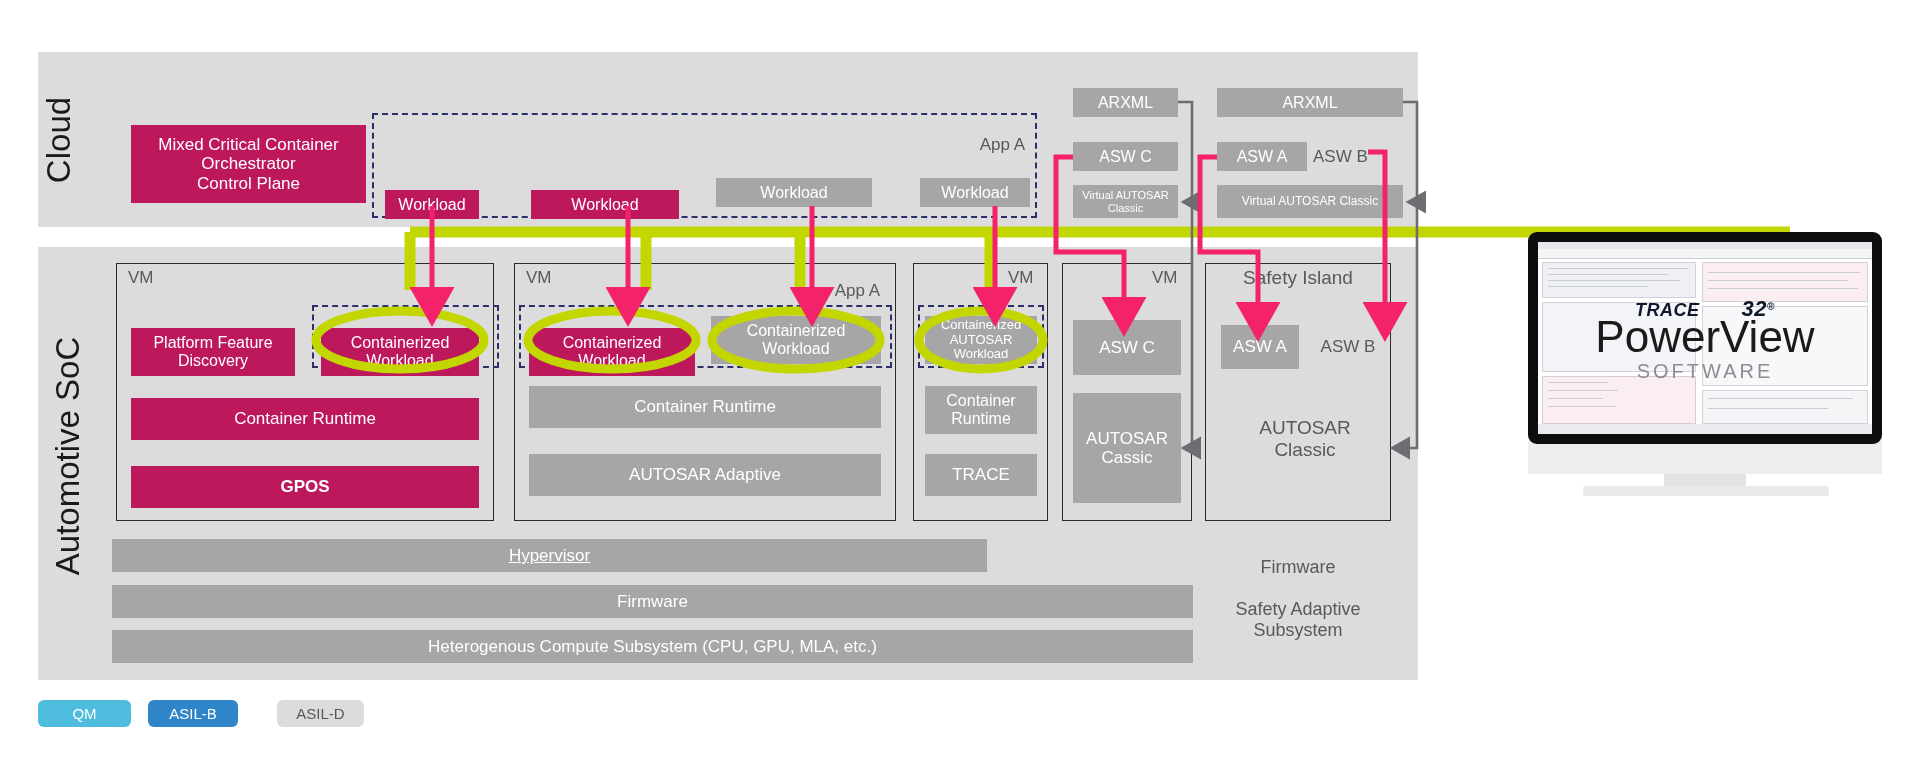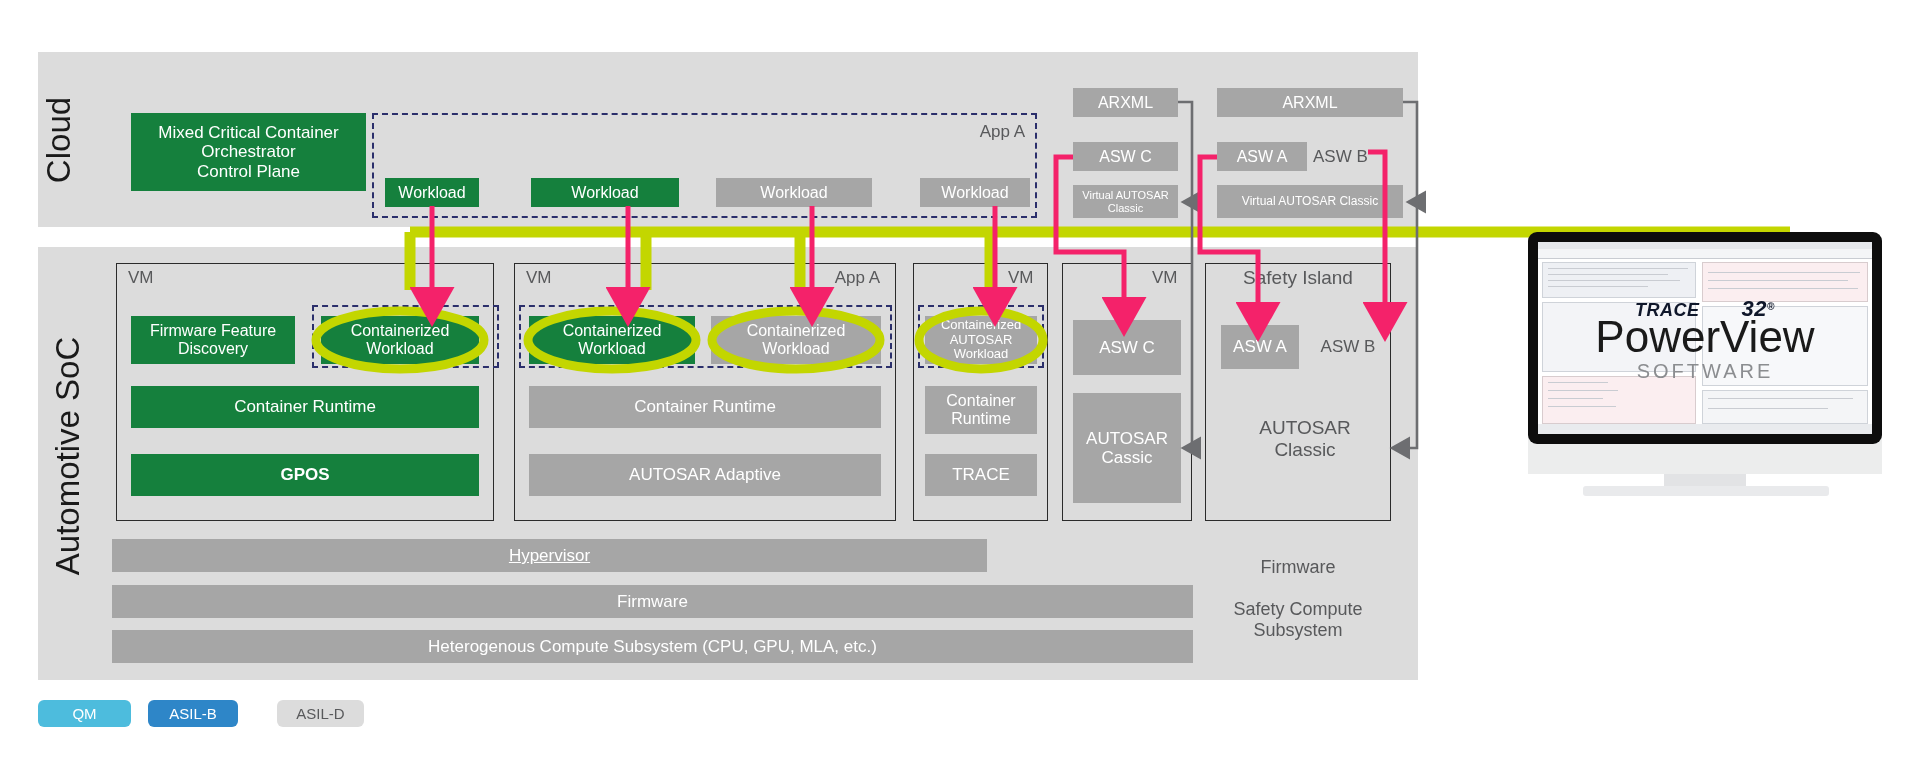--- a/index.html
+++ b/index.html
@@ -29,21 +29,21 @@
   .box {
     position: absolute;
     display: flex;
     align-items: center;
     justify-content: center;
     text-align: center;
     color: #ffffff;
     line-height: 1.12;
     padding: 1px 3px;
   }
-  .qm   { background: #15803d; }
+  .qm   { background: #be185d; margin-top: 12px; }
   .asild{ background: #a6a6a6; }
 
   
   .plain {
     position: absolute;
     color: #58595b;
     display: flex;
     align-items: center;
     justify-content: center;
     text-align: center;
@@ -64,20 +64,21 @@
   }
   .dashed {
     position: absolute;
     border: 2px dashed #2b2f6b;
     background: transparent;
   }
   .dashed-title {
     position: absolute;
     color: #58595b;
     font-size: 17px;
+    margin-top: 13px;
   }
 
   
   #wires { position: absolute; left: 0; top: 0; width: 1920px; height: 781px; pointer-events: none; }
 
   
   .legend-chip {
     position: absolute;
     display: flex; align-items: center; justify-content: center;
     color: #ffffff;
@@ -178,21 +179,21 @@
 
   <div class="box asild" style="left:1073px; top:185px; width:105px; height:33px; font-size:11px; white-space:pre-line;">Virtual AUTOSAR
 Classic</div>
   <div class="box asild" style="left:1217px; top:185px; width:186px; height:33px; font-size:12px; white-space:pre-line;">Virtual AUTOSAR Classic</div>
 
   <div class="vm" style="left:116px; top:263px; width:378px; height:258px;"></div>
   <div class="vm-title" style="left:128px; top:268px;">VM</div>
 
   <div class="dashed" style="left:312px; top:305px; width:187px; height:63px;"></div>
 
-  <div class="box qm" style="left:131px; top:316px; width:164px; height:48px; font-size:16px; white-space:pre-line;">Firmware Feature
+  <div class="box qm" style="left:131px; top:316px; width:164px; height:48px; font-size:16px; white-space:pre-line;">Platform Feature
 Discovery</div>
   <div class="box qm" style="left:321px; top:316px; width:158px; height:48px; font-size:16px; white-space:pre-line;">Containerized
 Workload</div>
   <div class="box qm" style="left:131px; top:386px; width:348px; height:42px; font-size:17px;">Container Runtime</div>
   <div class="box qm" style="left:131px; top:454px; width:348px; height:42px; font-size:17px;font-weight:bold;">GPOS</div>
 
   <div class="vm" style="left:514px; top:263px; width:382px; height:258px;"></div>
   <div class="vm-title" style="left:526px; top:268px;">VM</div>
   <div class="dashed-title" style="left:810px; top:268px; width:70px; text-align:right;">App A</div>
 
@@ -228,21 +229,21 @@
   <div class="box asild" style="left:1221px; top:325px; width:78px; height:44px; font-size:17px;">ASW A</div>
   <div class="plain" style="left:1308px; top:325px; width:80px; height:44px; font-size:17px;">ASW B</div>
   <div class="plain" style="left:1230px; top:415px; width:150px; height:48px; font-size:19px;">AUTOSAR
 Classic</div>
 
   <div class="box asild" style="left:112px; top:539px; width:875px; height:33px; font-size:17px;text-decoration:underline;">Hypervisor</div>
   <div class="box asild" style="left:112px; top:585px; width:1081px; height:33px; font-size:17px;">Firmware</div>
   <div class="box asild" style="left:112px; top:630px; width:1081px; height:33px; font-size:17px;">Heterogenous Compute Subsystem (CPU, GPU, MLA, etc.)</div>
 
   <div class="plain" style="left:1205px; top:555px; width:186px; height:24px; font-size:18px;">Firmware</div>
-  <div class="plain" style="left:1205px; top:595px; width:186px; height:50px; font-size:18px;">Safety Compute
+  <div class="plain" style="left:1205px; top:595px; width:186px; height:50px; font-size:18px;">Safety Adaptive
 Subsystem</div>
 
   <svg id="wires" viewBox="0 0 1920 781" xmlns="http://www.w3.org/2000/svg">
     <defs>
       <marker id="pinkArrow" markerWidth="9" markerHeight="9" refX="3.2" refY="4.5" orient="auto">
         <path d="M0,0 L8,4.5 L0,9 z" fill="#f4226a"></path>
       </marker>
       <marker id="grayArrow" markerWidth="9" markerHeight="9" refX="5.5" refY="4.5" orient="auto">
         <path d="M0,0 L8,4.5 L0,9 z" fill="#6d6e71"></path>
       </marker>

